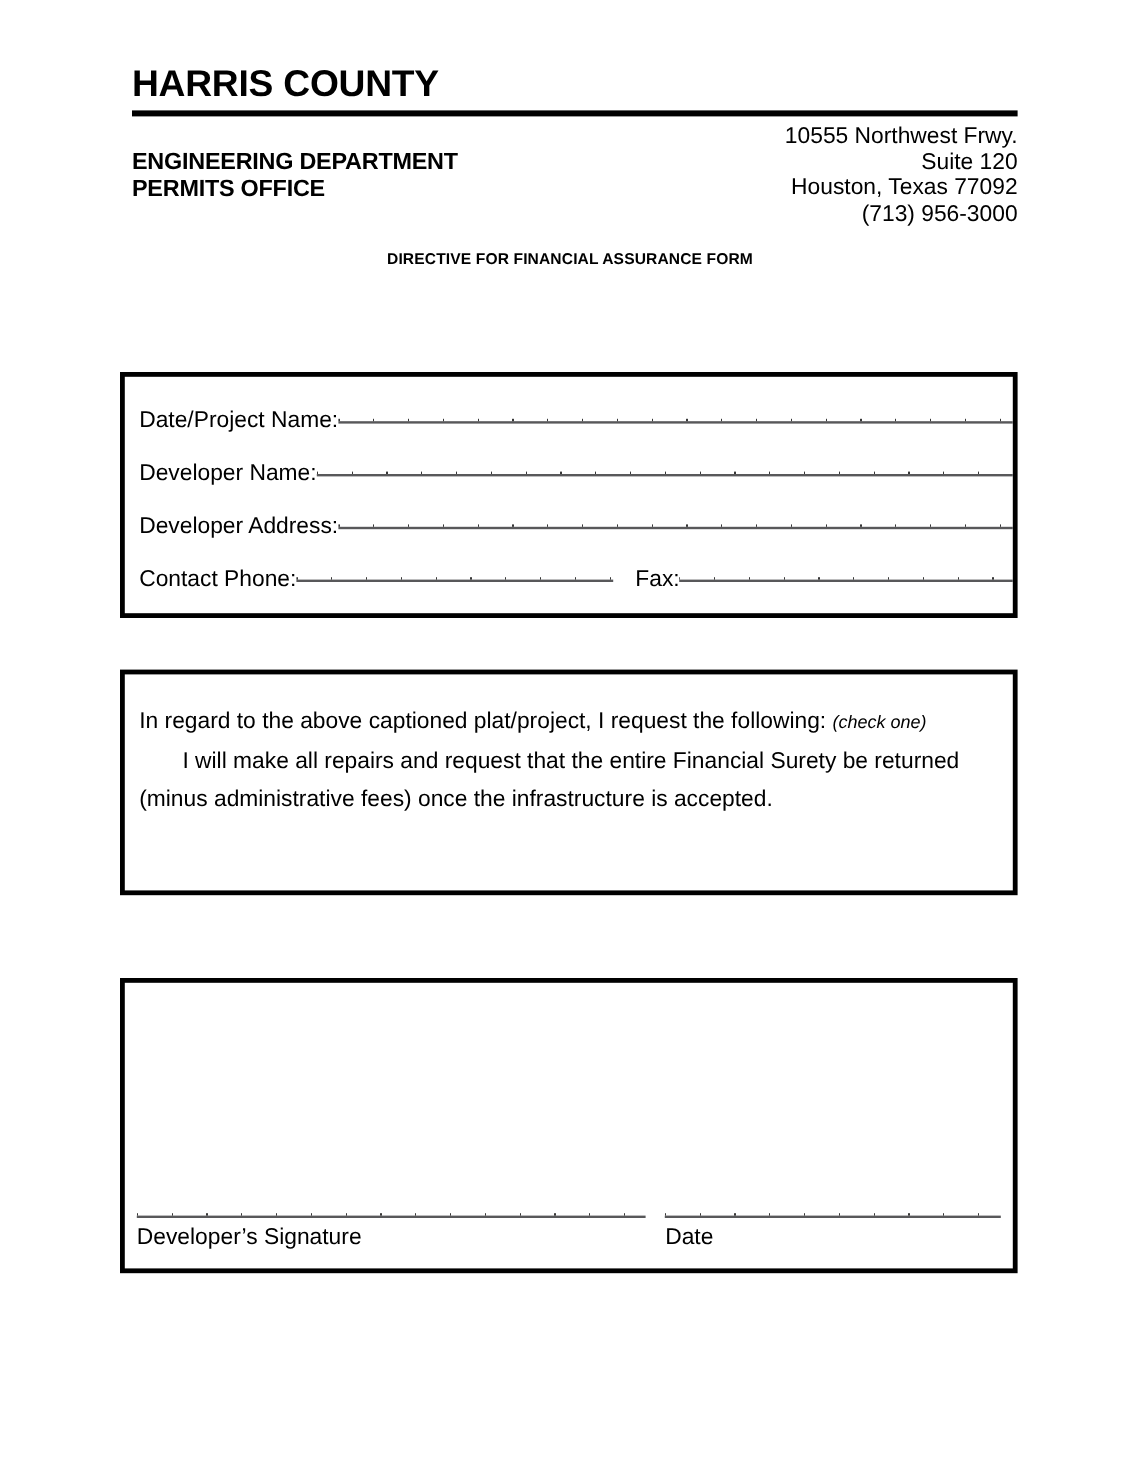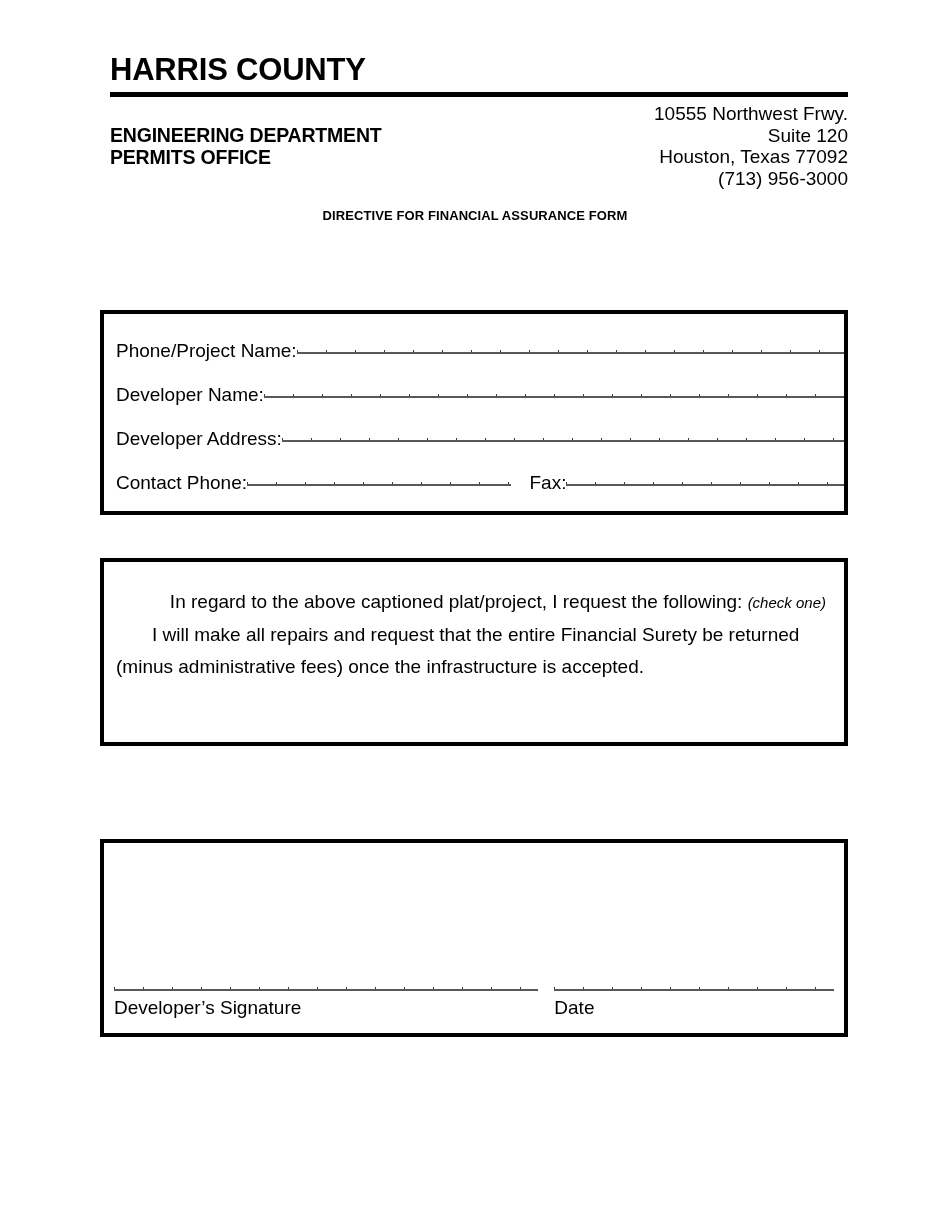--- a/index.html
+++ b/index.html
@@ -70,21 +70,21 @@
   .box {
     position: absolute;
     left: 100px;
     width: 748px;
     border: 4px solid #000000;
     box-sizing: border-box;
     background: #ffffff;
   }
   #box-info      { top: 310px; height: 205px; }
   #box-request   { top: 558px; height: 188px; }
-  #box-signature { top: 815px; height: 198px; margin-top: 24px; }
+  #box-signature { top: 815px; height: 246px; }
 
   
   .fields {
     padding: 26px 0 0 12px;
     font-size: 19px;
   }
   .field-row {
     display: flex;
     align-items: baseline;
     margin-bottom: 22px;
@@ -116,21 +116,21 @@
   .rule-phone   { width: 283px; }
   .rule-fax     { width: 297px; }
   .fax-label { padding-left: 18px; }
 
   
   .request-body {
     padding: 24px 18px 0 12px;
     font-size: 19px;
     line-height: 32px;
   }
-  .request-intro { margin: 0; text-align: right; }
+  .request-intro { margin: 0; }
   .check-one {
     font-style: italic;
     font-size: 15px;
   }
   .request-option {
     margin: 0;
     text-indent: 36px;
   }
 
   
@@ -190,21 +190,21 @@
     </div>
   </div>
 </div>
 
 <div class="doc-title">DIRECTIVE FOR FINANCIAL ASSURANCE FORM</div>
 
 <div class="box" id="box-info">
   <div class="fields">
 
     <div class="field-row">
-      <span class="field-label">Phone/Project Name:</span>
+      <span class="field-label">Date/Project Name:</span>
       <span class="rule rule-plat"></span>
     </div>
 
     <div class="field-row">
       <span class="field-label">Developer Name:</span>
       <span class="rule rule-devname"></span>
     </div>
 
     <div class="field-row">
       <span class="field-label">Developer Address:</span>

